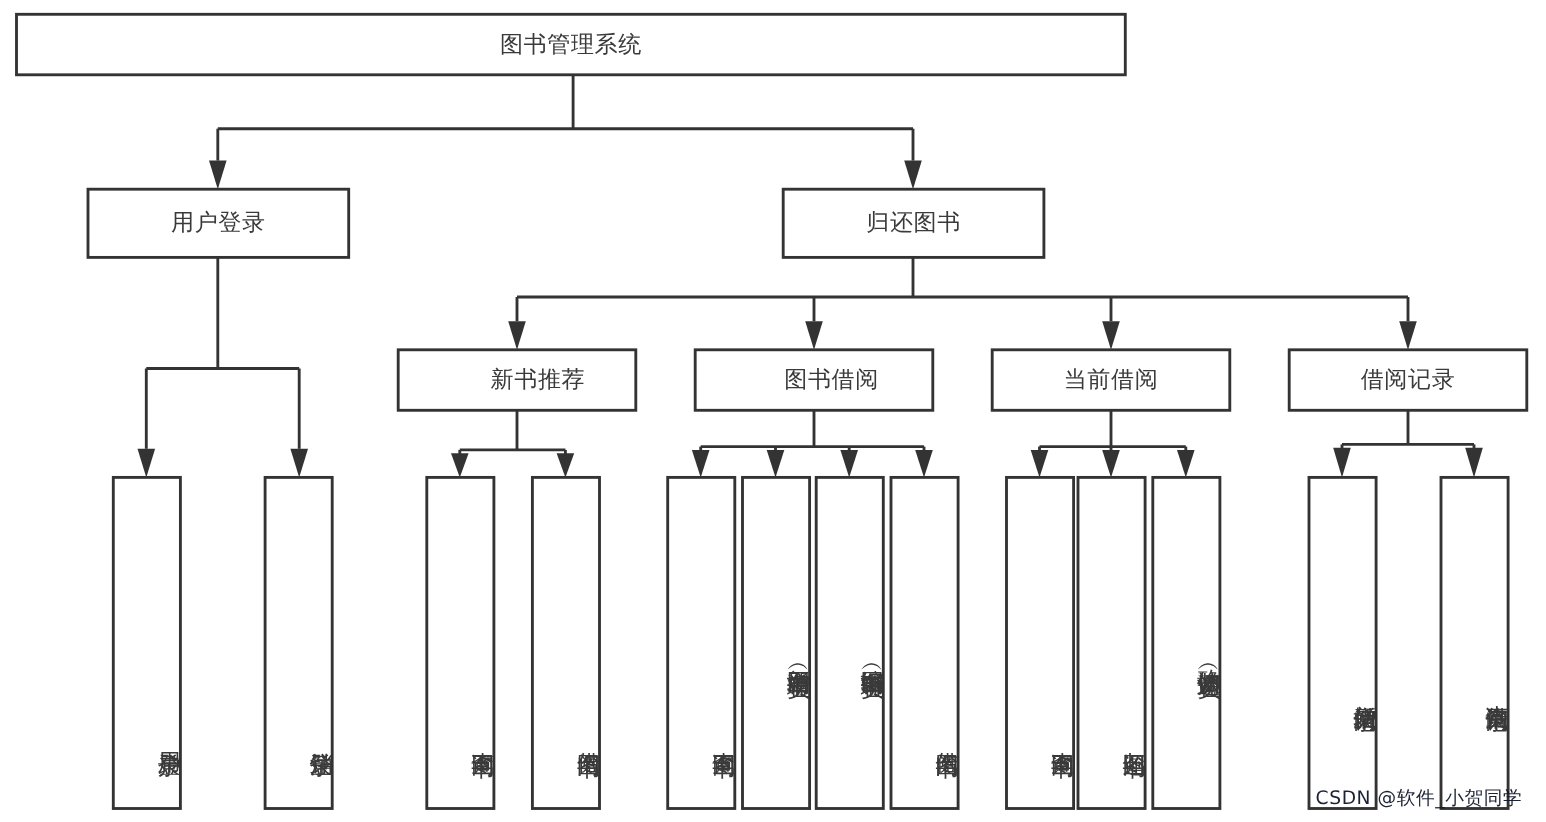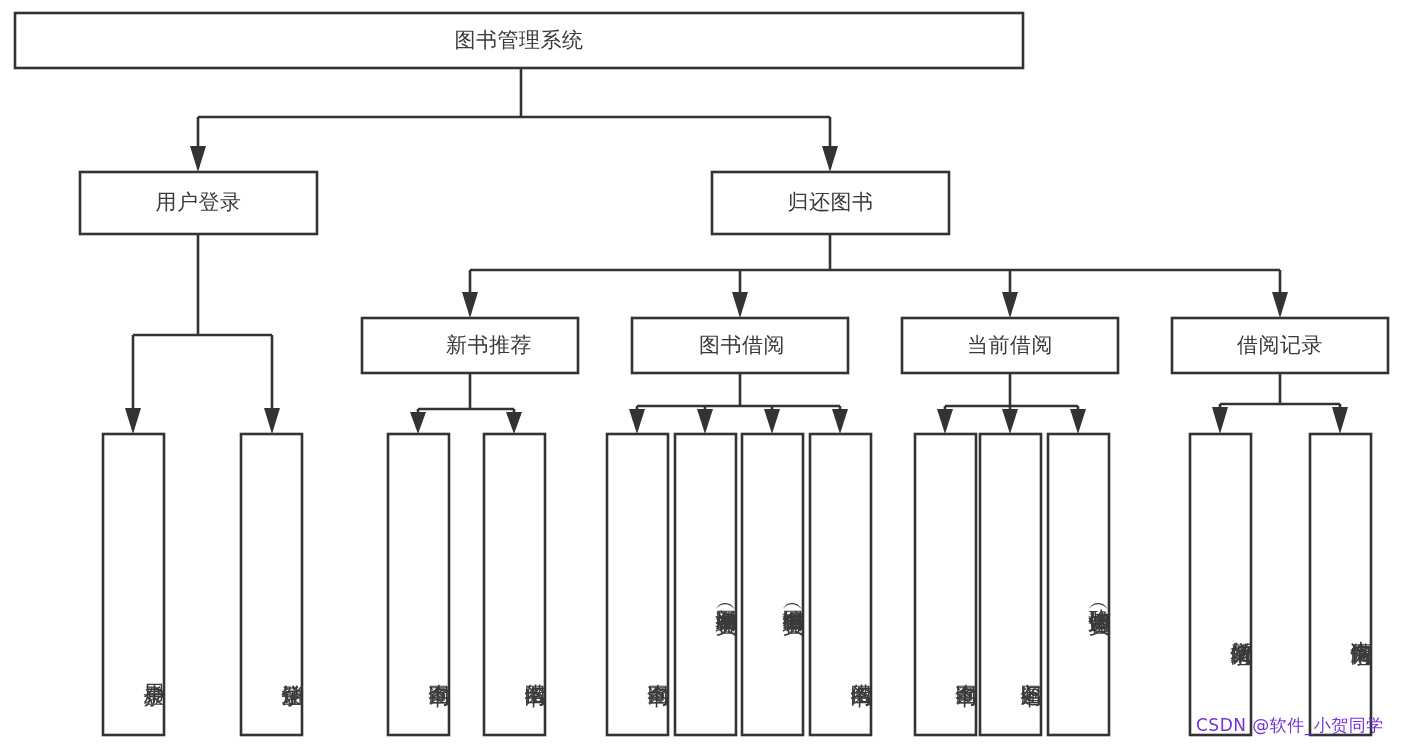--- a/index.html
+++ b/index.html
@@ -63,21 +63,21 @@
     font-size: 21px;
     letter-spacing: 1px;
     writing-mode: vertical-rl;
     text-orientation: upright;
     -webkit-writing-mode: vertical-rl;
     line-height: 1;
     pointer-events: none;
   }
   .watermark {
     position: absolute;
-    color: #6d28d9;
+    color: #0f172a;
     font-size: 17px;
     letter-spacing: 0.5px;
     white-space: nowrap;
     opacity: 0.95;
   }
 </style>
 </head>
 <body>
 
 <div id="diagram-root">
@@ -185,21 +185,21 @@
     <rect class="node-box" x="1190" y="434" width="61" height="301"></rect>
     <rect class="node-box" x="1310" y="434" width="61" height="301"></rect>
   </svg>
 
   <div class="h-label" style="left:15px; top:13px; width:1008px; height:55px;">图书管理系统</div>
 
   <div class="h-label" style="left:80px; top:172px; width:237px; height:62px;">用户登录</div>
   <div class="h-label" style="left:712px; top:172px; width:237px; height:62px;">归还图书</div>
 
   <div class="h-label" style="left:362px; top:318px; width:216px; height:55px;margin-left:19px;">新书推荐</div>
-  <div class="h-label" style="left:634px; top:318px; width:216px; height:55px;">图书借阅</div>
+  <div class="h-label" style="left:648px; top:318px; width:216px; height:55px;">图书借阅</div>
   <div class="h-label" style="left:902px; top:318px; width:216px; height:55px;text-align:center;">当前借阅</div>
   <div class="h-label" style="left:1172px; top:318px; width:216px; height:55px;font-family:Liberation Serif, serif;">借阅记录</div>
 
   <div class="v-label" style="left:103px; top:434px; width:61px; height:301px; padding-top:84px;">用户登录</div>
   <div class="v-label" style="left:241px; top:434px; width:61px; height:301px; padding-top:84px;">注销登录</div>
   <div class="v-label" style="left:388px; top:434px; width:61px; height:301px; padding-top:84px;">查询图书</div>
   <div class="v-label" style="left:484px; top:434px; width:61px; height:301px; padding-top:84px;">借阅图书</div>
   <div class="v-label" style="left:607px; top:434px; width:61px; height:301px; padding-top:84px;">查询图书</div>
   <div class="v-label" style="left:675px; top:434px; width:61px; height:301px; padding-top:12px;">新增图书（管理员）</div>
   <div class="v-label" style="left:742px; top:434px; width:61px; height:301px; padding-top:12px;">编辑图书（管理员）</div>

